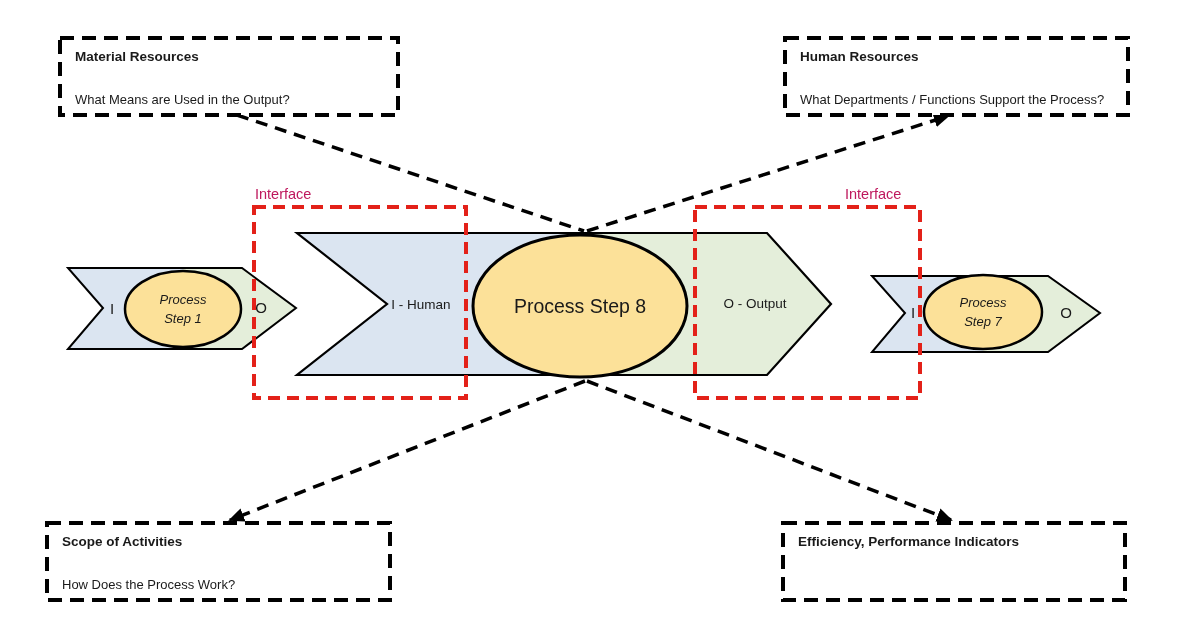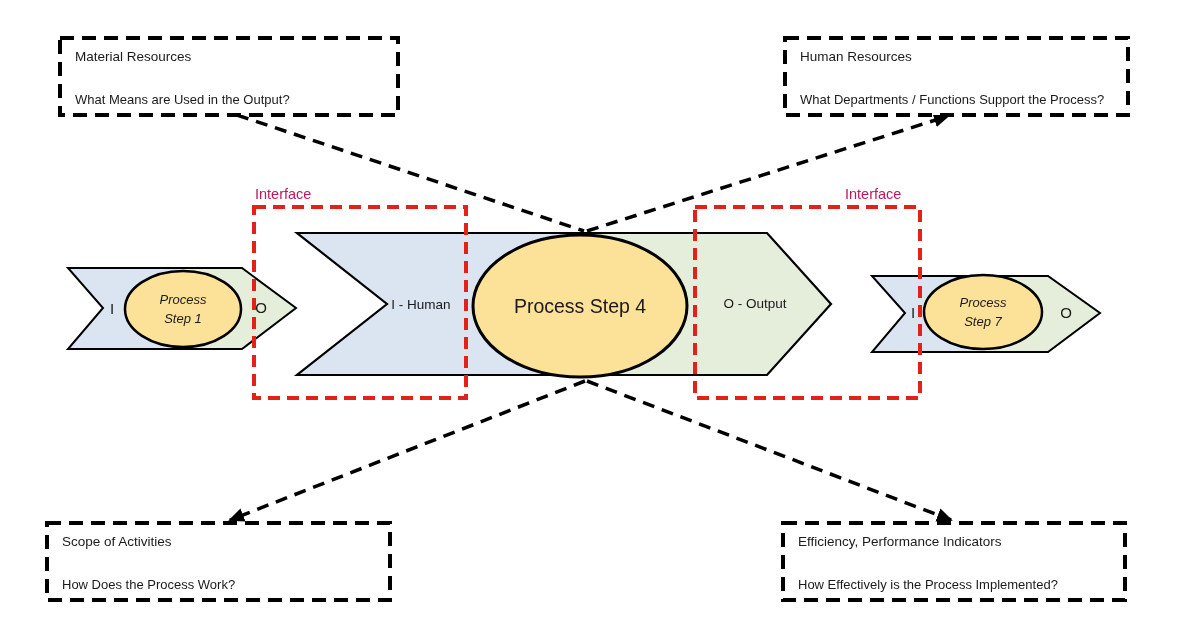--- a/index.html
+++ b/index.html
@@ -32,21 +32,21 @@
     color:#be185d;
   }
   .qbox{
     position:absolute;
     box-sizing:border-box;
   }
   .qbox .box-title{
     position:absolute;
     left:15px;top:11px;
     font-size:13.5px;
-    font-weight:normal;
+    font-weight:bold;
     white-space:nowrap;
   }
   .qbox .box-question{
     position:absolute;
     left:15px;bottom:8px;
     font-size:13px;
     white-space:nowrap;
   }
 </style>
 </head>
@@ -115,35 +115,34 @@
     <div class="box-question">What Departments / Functions Support the Process?</div>
   </div>
 
   <div class="qbox" style="left:47px;top:523px;width:343px;height:77px;">
     <div class="box-title">Scope of Activities</div>
     <div class="box-question">How Does the Process Work?</div>
   </div>
 
   <div class="qbox" style="left:783px;top:523px;width:342px;height:77px;">
     <div class="box-title">Efficiency, Performance Indicators</div>
-    <div class="box-question">How Effectively is the Process Implemented?</div>
   </div>
 
   <div class="iface" style="left:255px;top:186px;">Interface</div>
   <div class="iface" style="left:845px;top:186px;">Interface</div>
 
   <div class="lbl io-small" style="left:112px;top:309px;">I</div>
   <div class="lbl step-small" style="left:183px;top:309px;">
     <span>Process</span>
     <span>Step 1</span>
   </div>
   <div class="lbl io-small" style="left:261px;top:308px;">O</div>
 
   <div class="lbl io-big" style="left:421px;top:305px;">I - Human</div>
-  <div class="lbl step-big" style="left:580px;top:306px;">Process Step 4</div>
+  <div class="lbl step-big" style="left:580px;top:306px;">Process Step 8</div>
   <div class="lbl io-big" style="left:755px;top:304px;">O - Output</div>
 
   <div class="lbl io-small" style="left:913px;top:313px;">I</div>
   <div class="lbl step-small" style="left:983px;top:312px;">
     <span>Process</span>
     <span>Step 7</span>
   </div>
   <div class="lbl io-small" style="left:1066px;top:313px;">O</div>
 
 </div>

